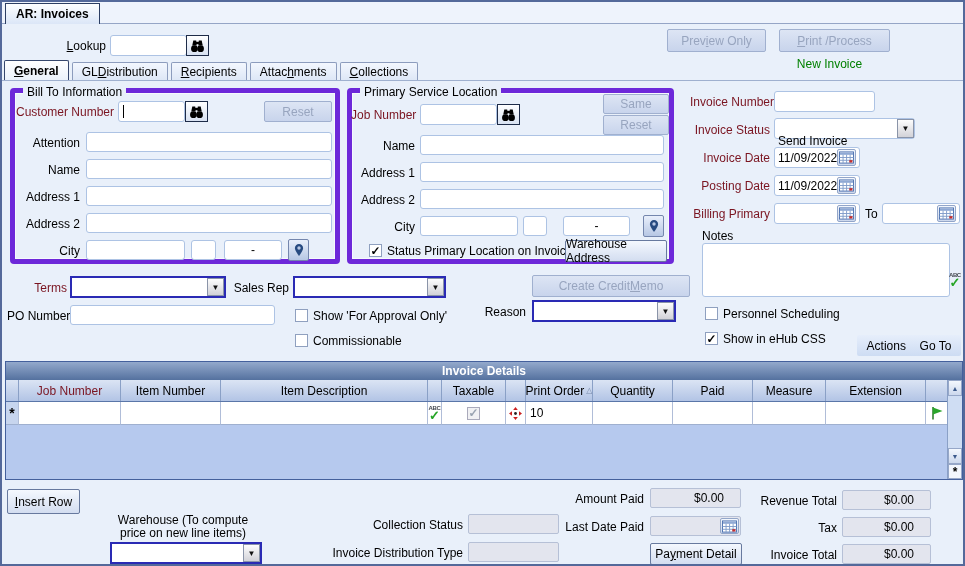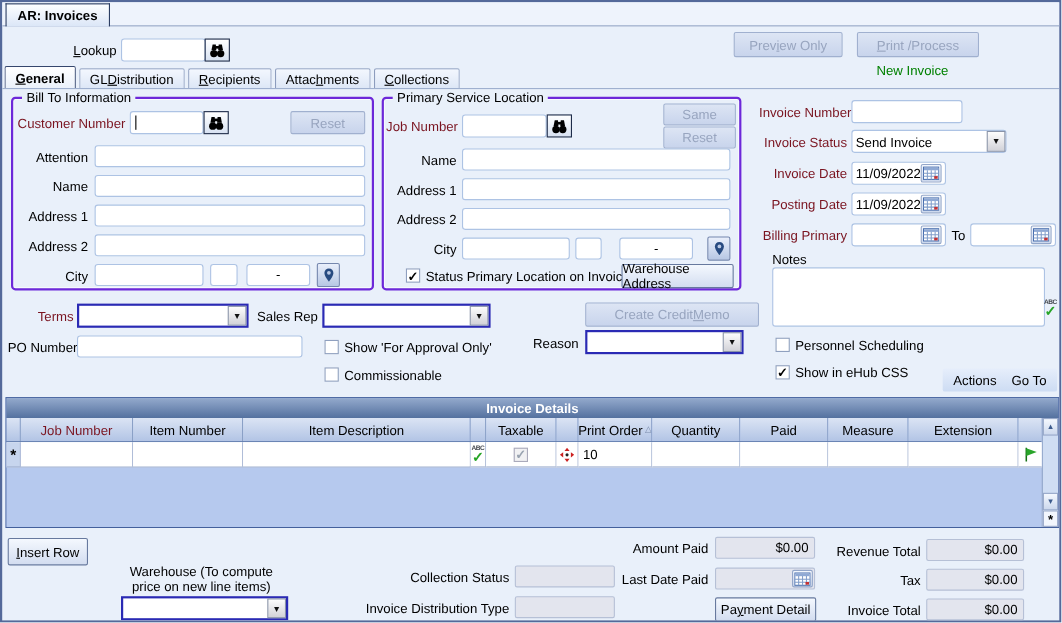--- a/index.html
+++ b/index.html
@@ -7,35 +7,35 @@
   body{font-family:"Liberation Sans",sans-serif;font-size:12px;color:#000}
   .window{position:relative;width:965px;height:566px;background:#e9f0fa;border:2px solid #54699a;overflow:hidden}
   .abs{position:absolute}
   .lbl{position:absolute;white-space:nowrap;line-height:14px}
   .r{text-align:right}
   .req{color:#7a1420}
   .green{color:#008000}
   u{text-decoration:underline}
   .tb{position:absolute;background:#fff;border:1px solid #adc3e4;border-radius:3px;font-size:12px;padding:0 3px;font-family:inherit;color:#000}
   input.tb{outline:none}
-  .ro{position:absolute;background:#e3e5ee;border:1px solid #b6c0d6;border-radius:2px;padding:2px 5px;line-height:14px}
+  .ro{position:absolute;background:#e3e5ee;border:1px solid #b6c0d6;border-radius:2px;padding:2px 16px;line-height:14px}
   .ro.money{text-align:right}
   .btn{position:absolute;display:flex;align-items:center;justify-content:center;background:linear-gradient(#f4f8fe,#d3ddf0);border:1px solid #67799e;border-radius:2px;cursor:pointer;font-size:12px}
   .btn.dis{background:linear-gradient(#dde5f4,#c8d4ec);border-color:#a0b0cf;color:#98a5bf;cursor:default}
   .ibtn{position:absolute;display:flex;align-items:center;justify-content:center;cursor:pointer}
   .binoc{background:linear-gradient(#ffffff,#d8e2f2);border:1px solid #1e2c49}
   .calb{background:linear-gradient(#f3f7fd,#ccd8ed);border:1px solid #93a6c9;border-radius:2px}
   .pinb{background:linear-gradient(#e9effb,#b7c7e4);border:1px solid #7486ad;border-radius:2px}
-  .grp{position:absolute;border:2px solid #6d28d9;border-radius:4px;box-shadow:inset 0 0 0 1px rgba(255,255,255,.6)}
+  .grp{position:absolute;border:5px solid #6d28d9;border-radius:4px;box-shadow:inset 0 0 0 1px rgba(255,255,255,.6)}
   .legend{position:absolute;top:-8px;left:8px;background:#e9f0fa;padding:0 4px;line-height:14px}
   .cb{position:absolute;width:13px;height:13px;background:#fff;border:1px solid #8fa0bf;display:flex;align-items:center;justify-content:center;cursor:pointer}
   .cb.on::after{content:"✓";font-size:12px;font-weight:bold;line-height:10px}
   .cb.dis{background:#f1f1f3;border-color:#aab;color:#99a3b0}
   .combo{position:absolute;display:flex;background:#fff;border:2px solid #2a2ab4}
-  .combo .fld{flex:1;padding:3px 3px;line-height:16px;overflow:hidden;white-space:nowrap}
+  .combo .fld{flex:1;padding:14px 3px;line-height:16px;overflow:hidden;white-space:nowrap}
   .drop{width:17px;background:linear-gradient(#fdfdfd,#d2d2d8);border:1px solid #8a94a8;display:flex;align-items:center;justify-content:center;cursor:pointer}
   .drop::after{content:"▼";font-size:8px;color:#111}
   .combo.lt{border:1px solid #adc3e4;border-radius:3px}
   .tabstrip{position:absolute;left:0;top:0;width:961px;height:22px;background:#eef3fc;border-bottom:1px solid #95a5c6}
   .wintab{position:absolute;left:3px;top:1px;height:21px;padding:0 10px;background:linear-gradient(#fdfeff,#dbe6f7);border:1px solid #2c3e63;border-bottom:none;font-weight:bold;display:flex;align-items:center}
   .pagetabs{position:absolute;left:2px;top:58px;height:21px;display:flex;align-items:flex-end;gap:3px}
   .ptab{height:19px;padding:0 9px;display:flex;align-items:center;background:linear-gradient(#f3f7fe,#dce6f6);border:1px solid #8c9cbd;border-bottom:none;border-radius:2px 2px 0 0;cursor:pointer}
   .ptab.active{height:21px;background:linear-gradient(#ffffff,#e9f0fa);border-color:#36476d;font-weight:bold}
   .hline{position:absolute;left:0;width:961px;height:1px;background:#9fb0cf}
   .caret{position:absolute;width:1px;height:13px;background:#000}

